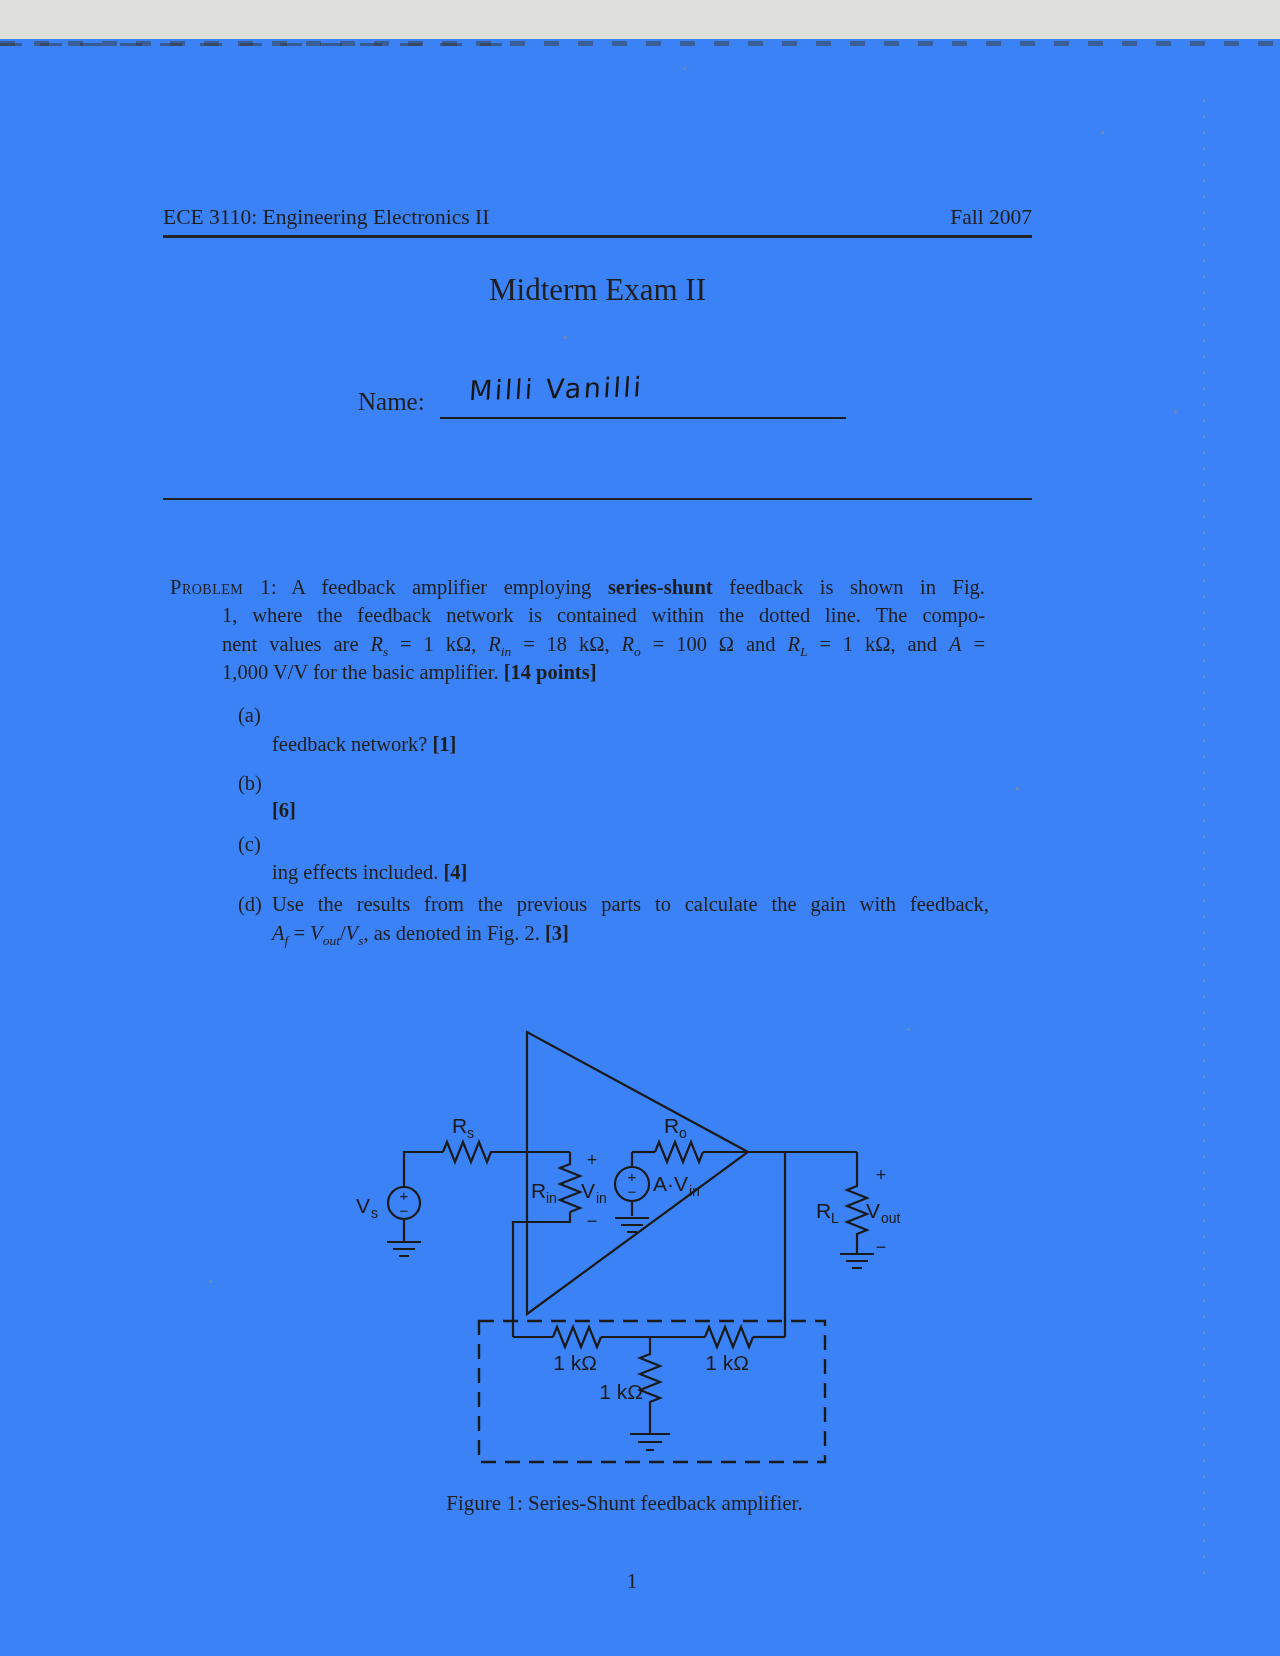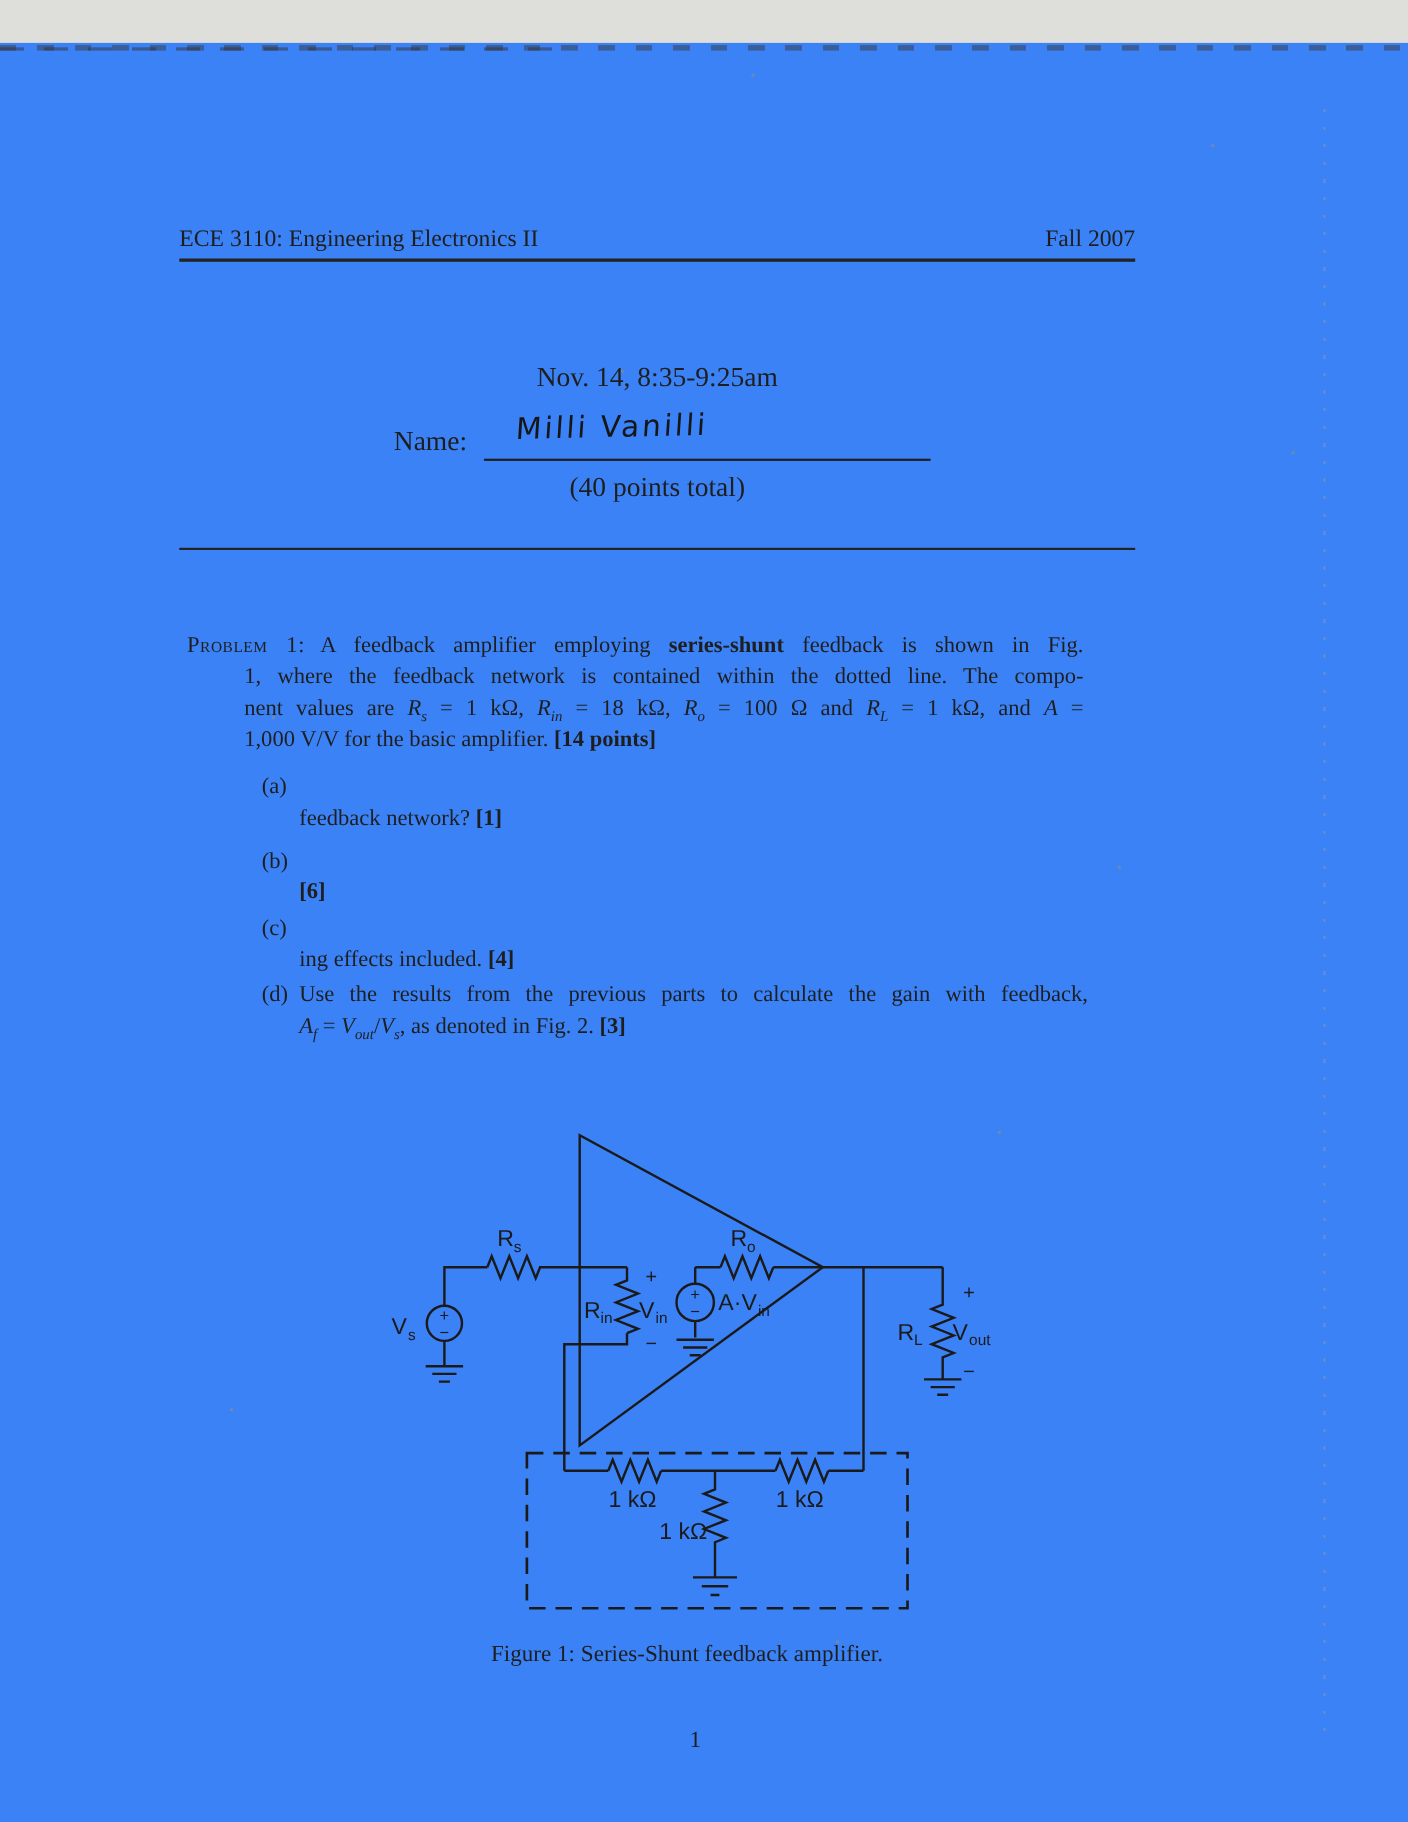--- a/index.html
+++ b/index.html
@@ -70,25 +70,24 @@
   <div class="speck" style="left:209px;top:1241px"></div>
   <div class="speck" style="left:760px;top:1452px"></div>
   <div class="speck" style="left:564px;top:297px"></div>
   <div class="speck" style="left:907px;top:989px"></div>
   <div class="speck" style="left:1174px;top:371px"></div>
 
   <div class="hdr-course">ECE 3110: Engineering Electronics II</div>
   <div class="hdr-term">Fall 2007</div>
   <div class="rule rule1"></div>
 
-  <div class="center datetime">Nov. 14, 8:35-9:25am</div>
+  <div class="center title">Midterm Exam II</div>
   <span class="name-label">Name:</span>
   <span class="name-value">Milli Vanilli</span>
   <div class="name-line"></div>
-  <div class="center points">(40 points total)</div>
   <div class="rule rule2"></div>
 
   <div class="line just" style="left:170px;top:534px;width:815px"><span class="plabel">Problem 1:</span><span>A feedback amplifier employing </span><b>series-shunt</b><span> feedback is shown in Fig.</span></div>
 
   <div class="line just" style="left:222px;top:562px;width:763px">1, where the feedback network is contained within the dotted line. The compo-</div>
 
   <div class="line just" style="left:222px;top:591px;width:763px"><span>nent values are </span><i>R</i><sub>s</sub><span> = 1 kΩ, </span><i>R</i><sub>in</sub><span> = 18 kΩ, </span><i>R</i><sub>o</sub><span> = 100 Ω and </span><i>R</i><sub>L</sub><span> = 1 kΩ, and </span><i>A</i><span> =</span></div>
 
   <div class="line" style="left:222px;top:619px"><span>1,000 V/V for the basic amplifier. </span><b>[14 points]</b></div>
 

